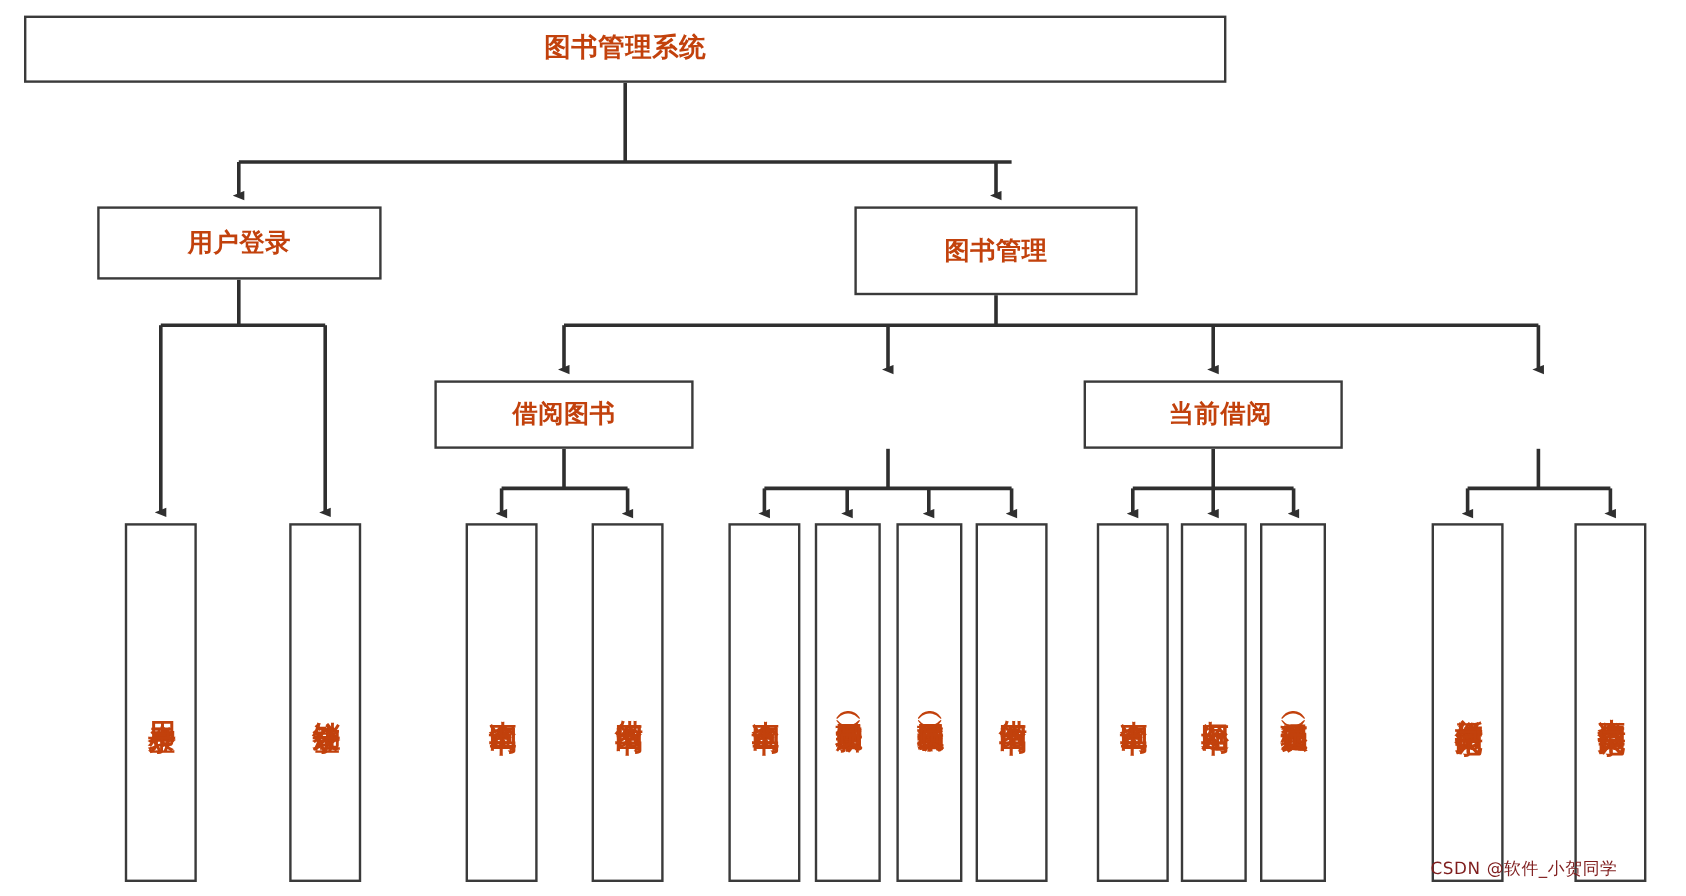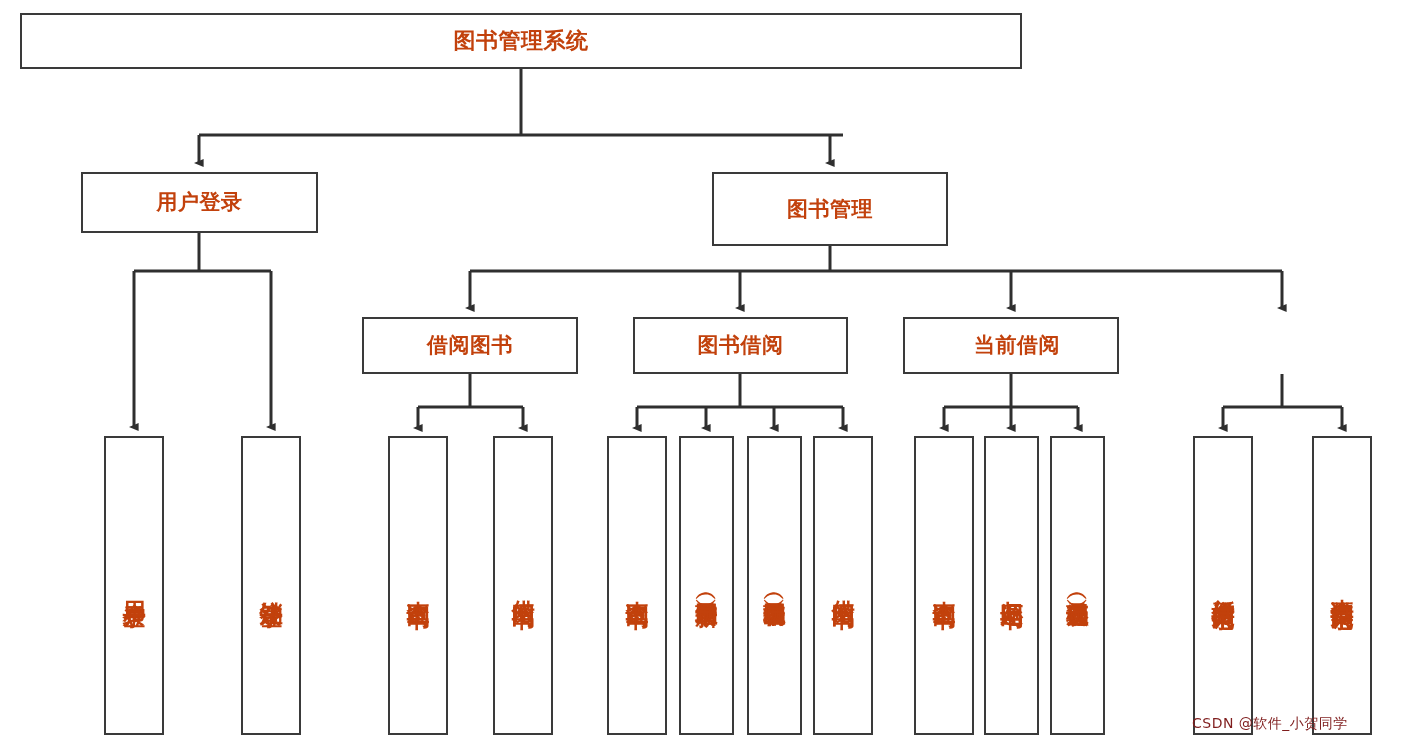--- a/index.html
+++ b/index.html
@@ -142,23 +142,20 @@
   </div>
 
   <div class="node horiz" style="left:712px; top:172px; width:236px; height:74px;">
     <span class="label">图书管理</span>
   </div>
 
   <div class="node horiz" style="left:362px; top:317px; width:216px; height:57px;">
     <span class="label">借阅图书</span>
   </div>
 
-  <div class="node horiz" style="left:633px; top:317px; width:215px; height:57px;">
-    <span class="label">图书借阅</span>
-  </div>
 
   <div class="node horiz" style="left:903px; top:317px; width:216px; height:57px;padding-left:12px;">
     <span class="label">当前借阅</span>
   </div>
 
 
   <div class="node vert" style="left:104px; top:436px; width:60px; height:299px;">
     <span class="label">用户登录</span>
   </div>
 

